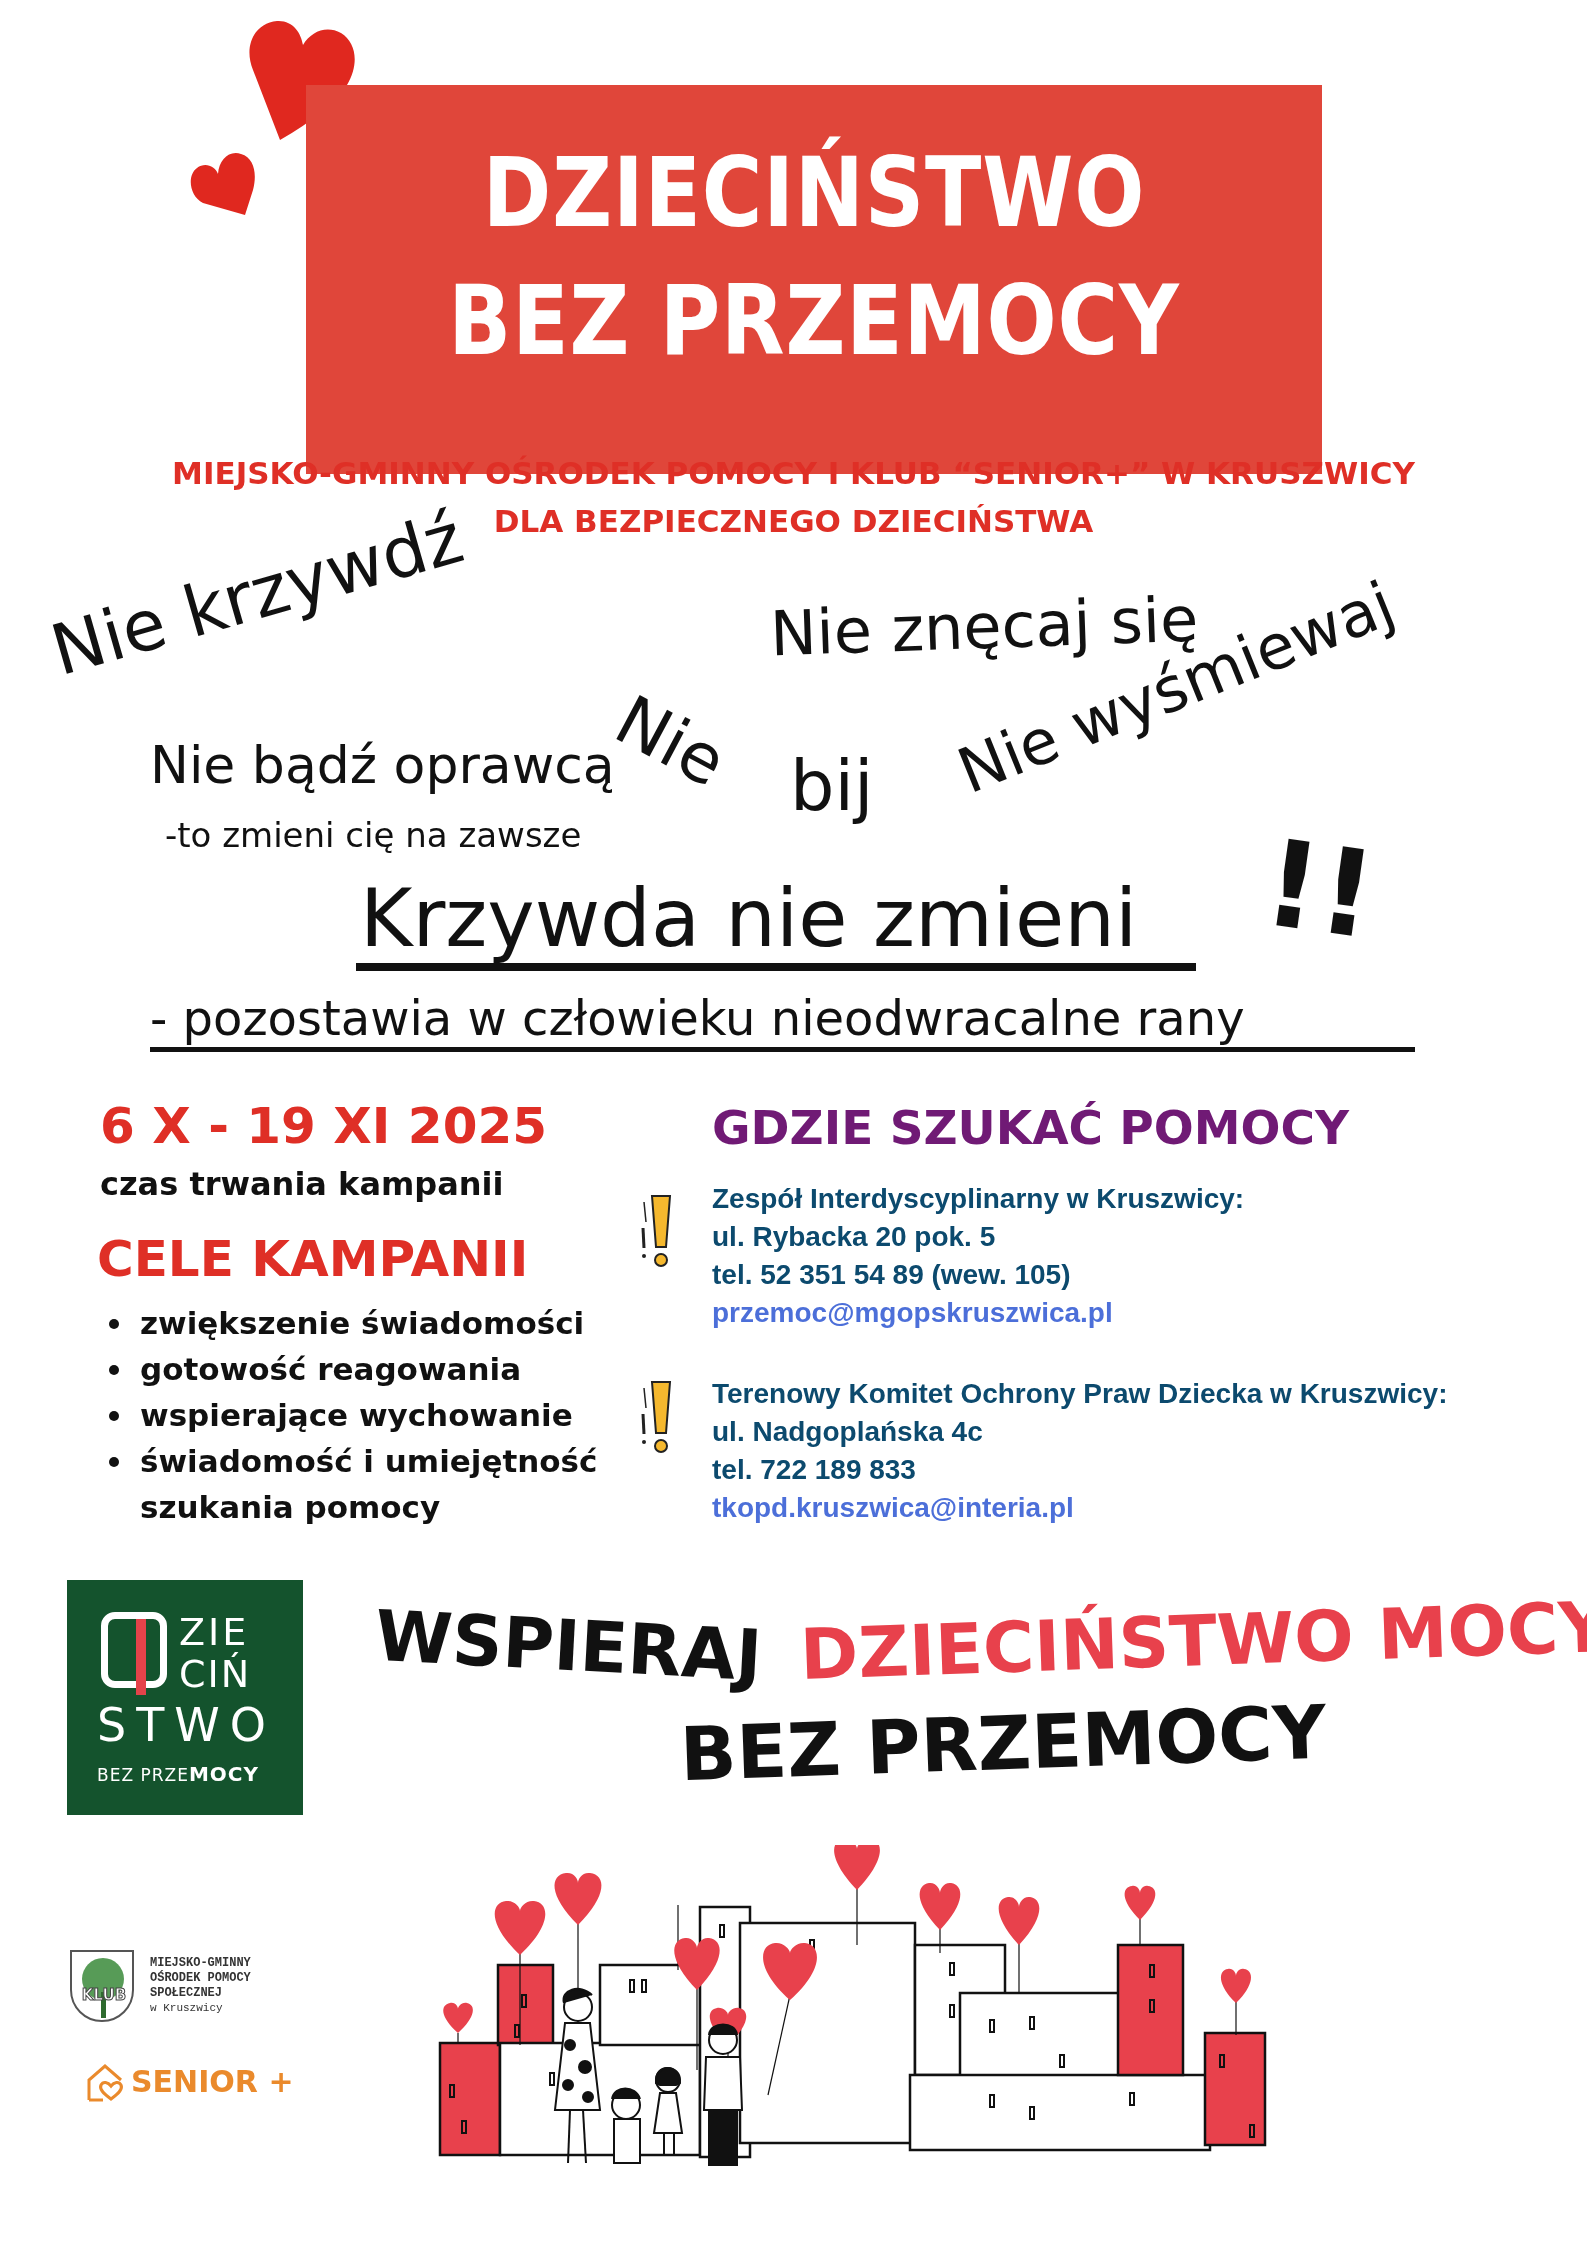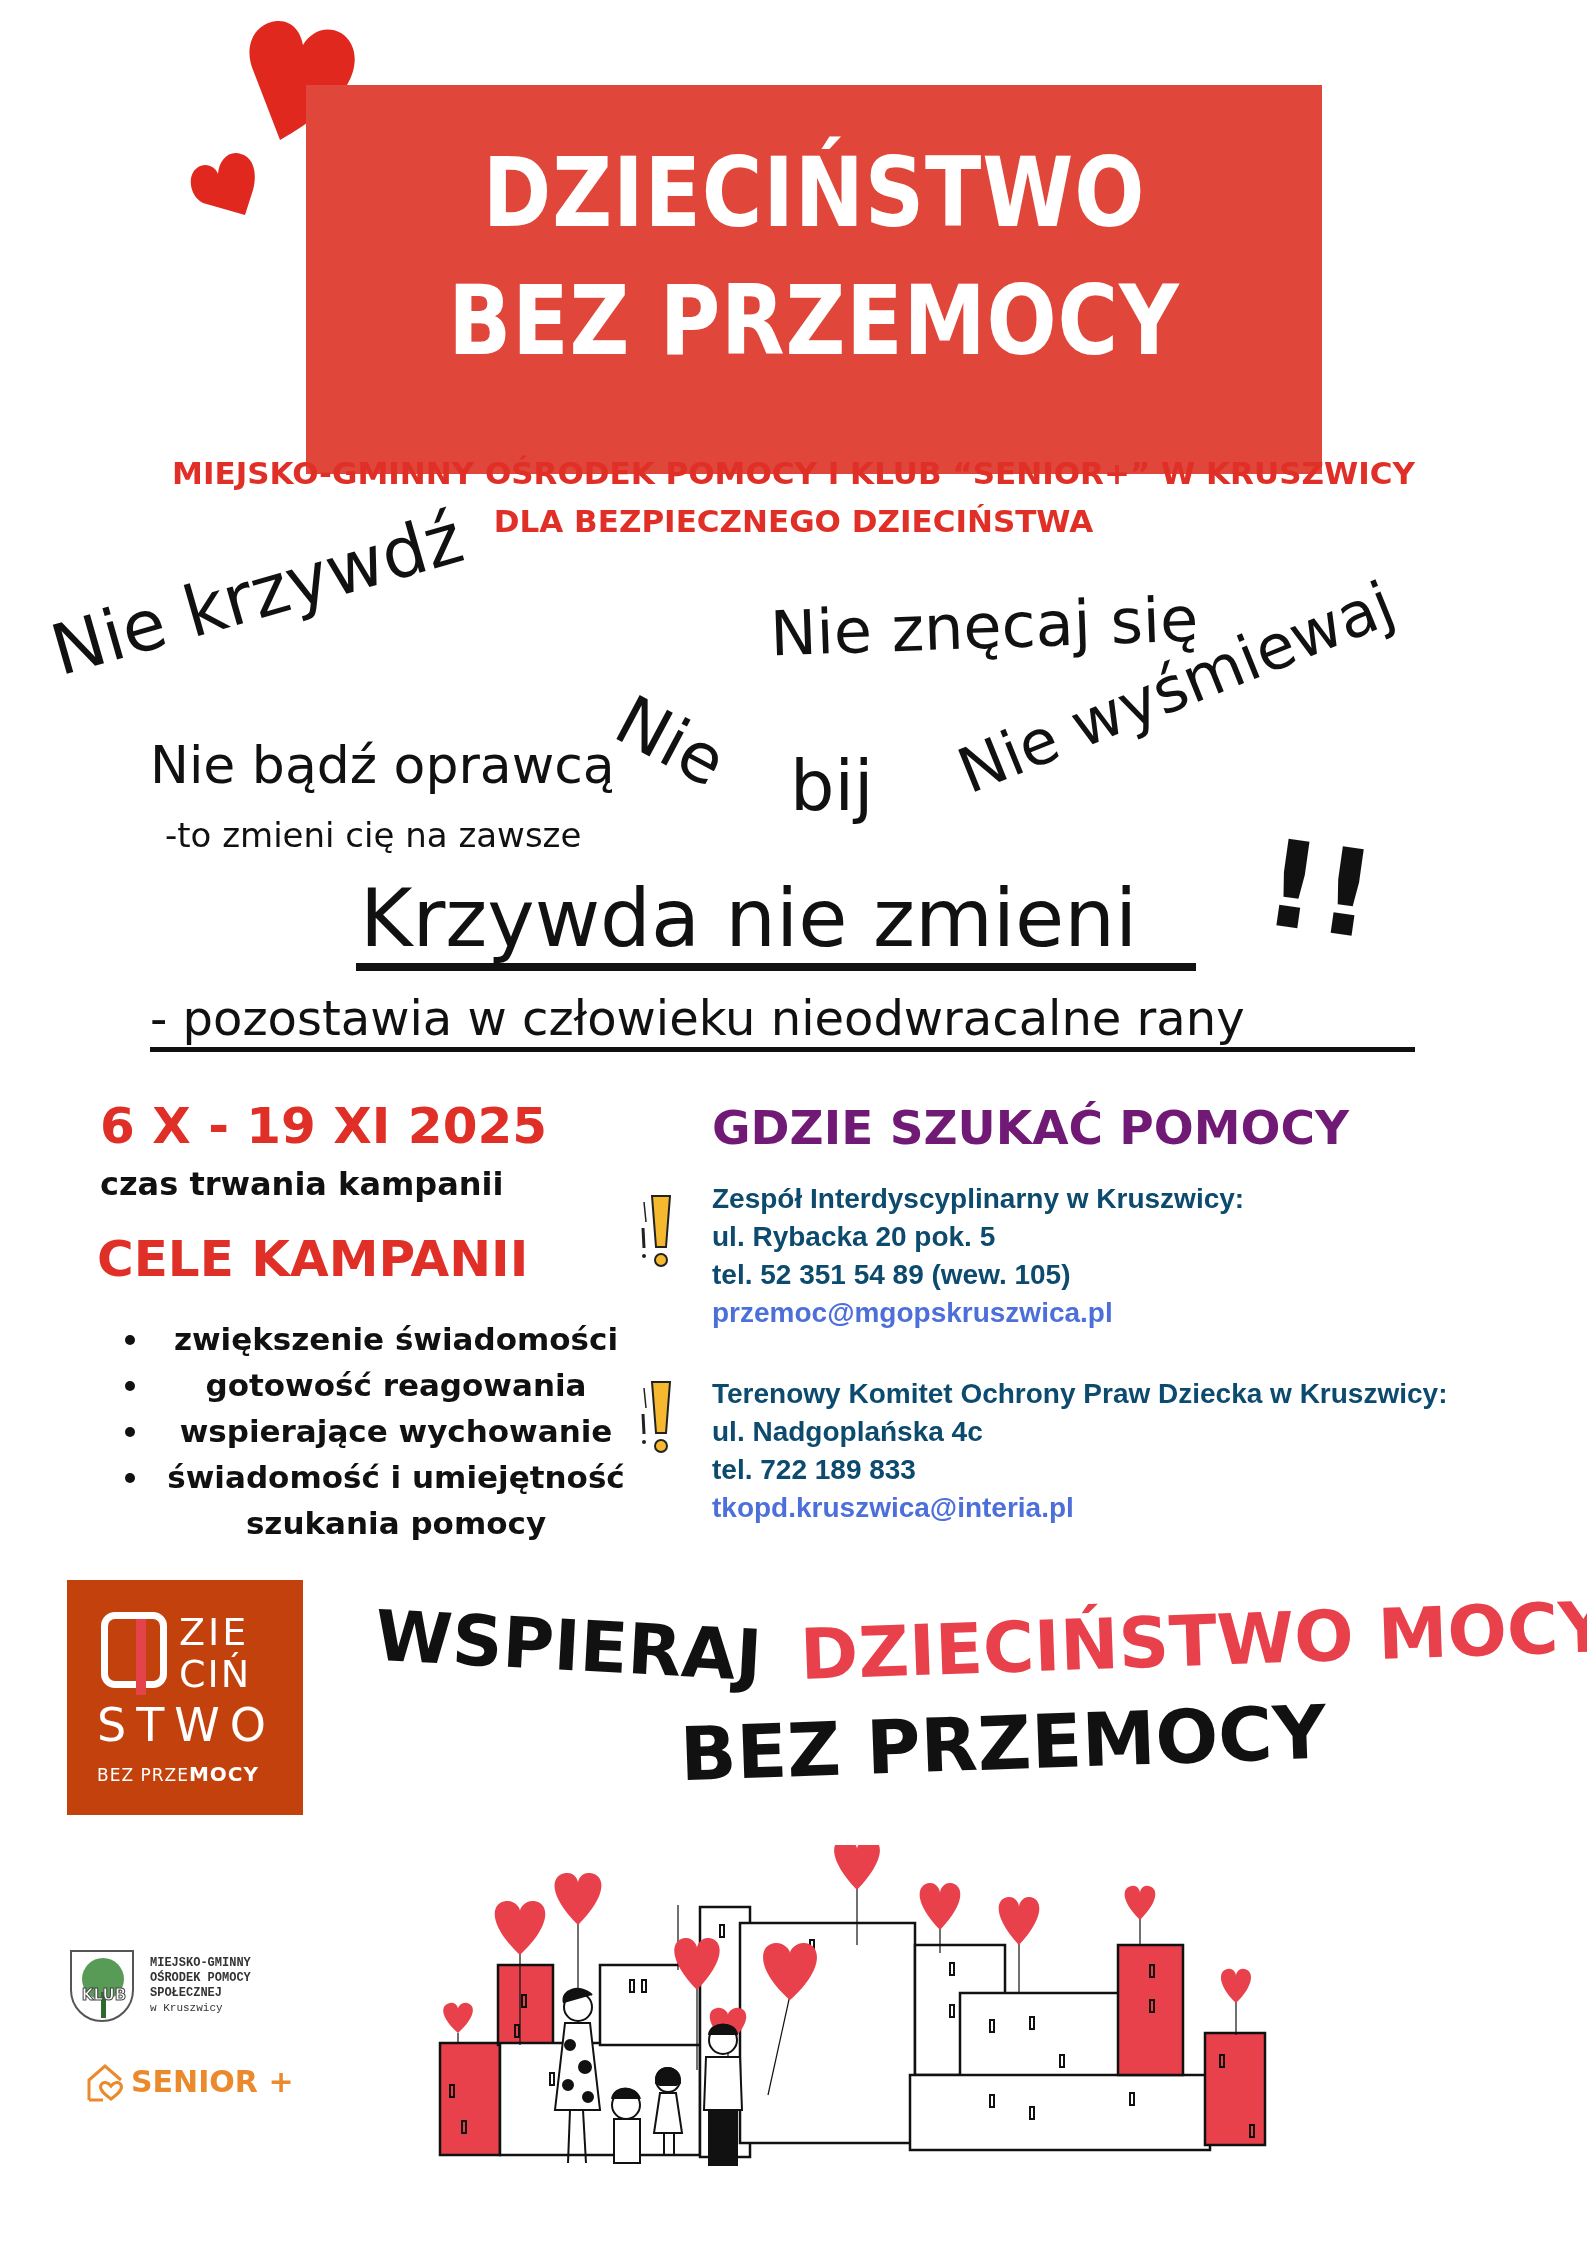--- a/index.html
+++ b/index.html
@@ -28,37 +28,37 @@
   .h-krzywda { left:360px; top:872px; font-size:80px; }
   .h-krzywda-ul { position:absolute; left:356px; top:963px; width:840px; height:8px; background:#111; }
   .h-excl { left:1265px; top:820px; font-size:120px; font-weight:bold; transform:rotate(8deg); }
   .h-pozostawia { left:150px; top:990px; font-size:48px; }
   .h-pozostawia-ul { position:absolute; left:150px; top:1047px; width:1265px; height:5px; background:#111; }
 
   
   .date { position:absolute; left:100px; top:1097px; color:#df2f26; font-family:"DejaVu Sans", sans-serif; font-weight:bold; font-size:50px; }
   .date-sub { position:absolute; left:100px; top:1165px; font-family:"DejaVu Sans", sans-serif; font-weight:bold; font-size:32px; color:#111; }
   .goals-title { position:absolute; left:97px; top:1230px; color:#df2f26; font-family:"DejaVu Sans", sans-serif; font-weight:bold; font-size:50px; }
-  .goals { position:absolute; left:105px; top:1300px; margin:16px; padding:0; list-style:none;text-align:center; }
+  .goals { position:absolute; left:105px; top:1300px; margin:0; padding:0; list-style:none; }
   .goals li { position:relative; padding-left:35px; font-family:"DejaVu Sans", sans-serif; font-weight:bold; font-size:31px; line-height:46px; color:#111; width:480px; }
   .goals li .dot { position:absolute; left:4px; top:19px; width:10px; height:10px; border-radius:50%; background:#111; }
 
   
   .help-title { position:absolute; left:712px; top:1100px; color:#701a75; font-family:"DejaVu Sans", sans-serif; font-weight:bold; font-size:47px; }
   .contact { position:absolute; left:712px; }
   .contact .line { font-family:"Liberation Sans", sans-serif; font-weight:bold; font-size:28px; line-height:38px; color:#0c4a6e; }
   .contact .email { color:#4c6fd9; }
   .contact-1 { top:1180px; }
   .contact-2 { top:1375px; }
   .warn { position:absolute; width:34px; height:80px; }
   .warn-1 { left:640px; top:1192px; }
   .warn-2 { left:640px; top:1378px; }
 
   
-  .logo-box { position:absolute; left:67px; top:1580px; width:236px; height:235px; background:#c2410c; color:#fff; font-family:"DejaVu Sans", sans-serif; }
+  .logo-box { position:absolute; left:67px; top:1580px; width:236px; height:235px; background:#14532d; color:#fff; font-family:"DejaVu Sans", sans-serif; }
   .logo-d { position:absolute; left:34px; top:32px; width:66px; height:76px; border:7px solid #fff; border-radius:14px; box-sizing:border-box; }
   .logo-d-gap { position:absolute; left:28px; top:0; width:10px; height:76px; background:#e4434a; }
   .logo-zie { position:absolute; left:112px; top:30px; font-size:38px; letter-spacing:3px; }
   .logo-cin { position:absolute; left:112px; top:72px; font-size:38px; letter-spacing:2px; }
   .logo-stwo { position:absolute; left:30px; top:118px; font-size:46px; letter-spacing:10px; }
   .logo-bez { position:absolute; left:30px; top:182px; font-size:17px; letter-spacing:1px; }
   .logo-bez b { font-size:20px; }
 
   
   .slogan { position:absolute; font-family:"DejaVu Sans", sans-serif; font-weight:bold; white-space:nowrap; }

